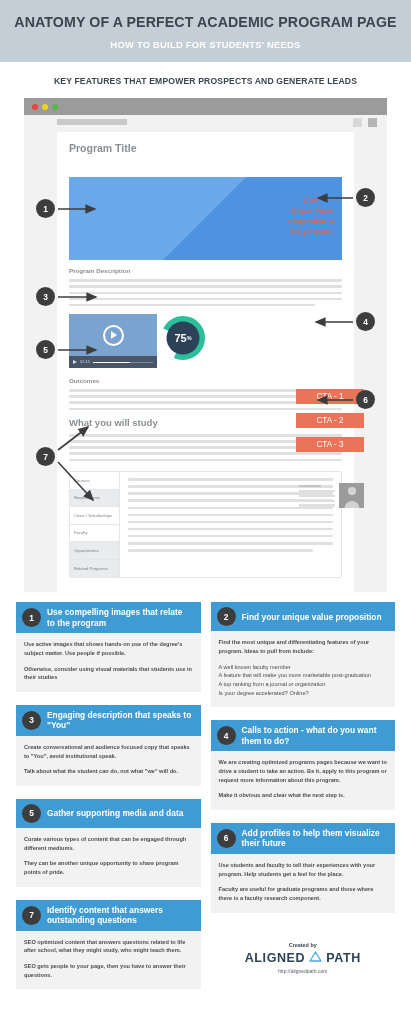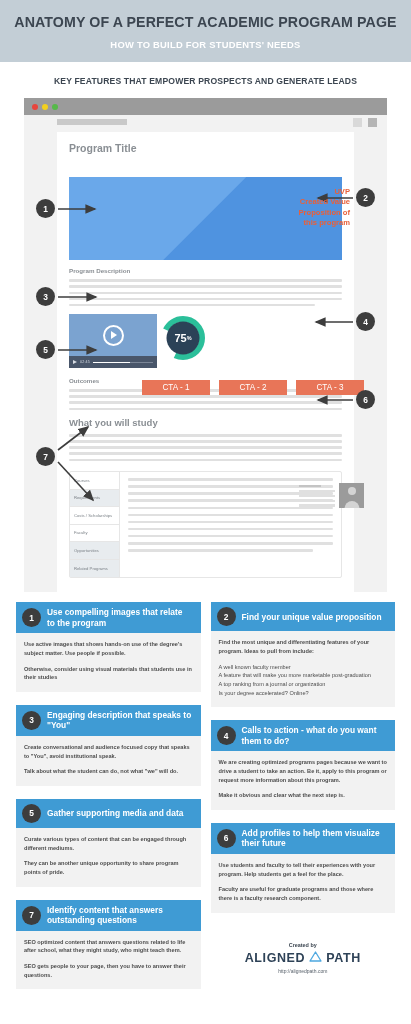--- a/index.html
+++ b/index.html
@@ -106,21 +106,21 @@
   .donut-wrap { width: 48px; display: flex; justify-content: center; padding-top: 1px; }
   .donut { position: relative; width: 46px; height: 46px; }
   .donut svg { display: block; }
   .donut-lbl {
     position: absolute; inset: 0; display: flex; align-items: center;
     justify-content: center; color: #ffffff; font-weight: bold; font-size: 11px;
   }
   .donut-lbl sup { font-size: 5.5px; font-weight: bold; }
 
   
-  .cta-col { position: absolute; right: 47px; display: flex; flex-direction: row; gap: 9px; }
+  .cta-col { position: absolute; right: 47px; display: flex; flex-direction: column; gap: 9px; margin-top: 9px; }
   .cta {
     width: 68px; height: 15px; background: #e87558; color: #ffffff;
     font-size: 8.2px; display: flex; align-items: center; justify-content: center;
   }
 
   
   .profile-row { position: absolute; right: 47px; display: flex; align-items: center; gap: 4px; }
   .profile-lines { display: flex; flex-direction: column; gap: 2.5px; width: 36px; }
   .profile-lines .pl { height: 2.4px; background: #e0e0e0; }
   .profile-lines .pl.dark { background: #c4c4c4; width: 62%; }
@@ -143,22 +143,22 @@
   
   .callout-layer { position: absolute; left: 0; top: 0; width: 411px; height: 1024px; pointer-events: none; }
   .badge {
     position: absolute; width: 19px; height: 19px; border-radius: 50%;
     background: #3d3d3d; color: #ffffff; font-size: 8.4px; font-weight: bold;
     display: flex; align-items: center; justify-content: center;
   }
 
   
   .uvp {
-    position: absolute; color: #e8603a; font-weight: bold; font-size: 7.6px;
-    line-height: 1.35; text-align: right; width: 78px;
+    position: absolute; color: #e8603a; font-weight: normal; font-size: 7.6px;
+    line-height: 1.35; text-align: center; width: 78px; margin-top: 9px;
   }
 
   
   .cards { display: flex; gap: 10px; padding: 10px 16px 0; }
   .col { width: 50%; display: flex; flex-direction: column; gap: 13px; }
   .card { background: #f2f2f2; }
   .card-head {
     background: #3f9bd4; color: #ffffff; display: flex; align-items: center;
     gap: 6px; padding: 5px 8px 5px 6px;
   }
@@ -333,21 +333,21 @@
   <div class="badge" style="left:36px;top:199px">1</div>
   <div class="badge" style="left:356px;top:188px">2</div>
   <div class="badge" style="left:36px;top:287px">3</div>
   <div class="badge" style="left:356px;top:312px">4</div>
   <div class="badge" style="left:36px;top:340px">5</div>
   <div class="badge" style="left:356px;top:390px">6</div>
   <div class="badge" style="left:36px;top:447px">7</div>
 
   <div class="uvp" style="left:272px;top:187px">
     <div>UVP</div>
-    <div>Created Value</div>
+    <div>Unique Value</div>
     <div>Proposition of</div>
     <div>this program</div>
   </div>
 </div>
 
 <div class="cards">
   <div class="col">
 
     <div class="card">
       <div class="card-head">

